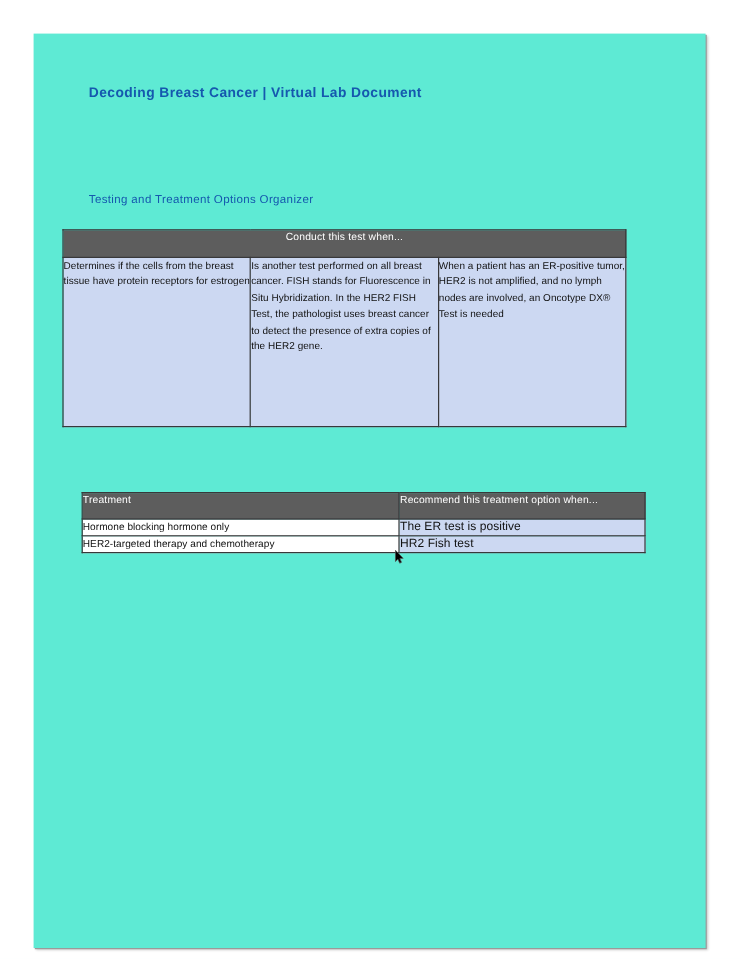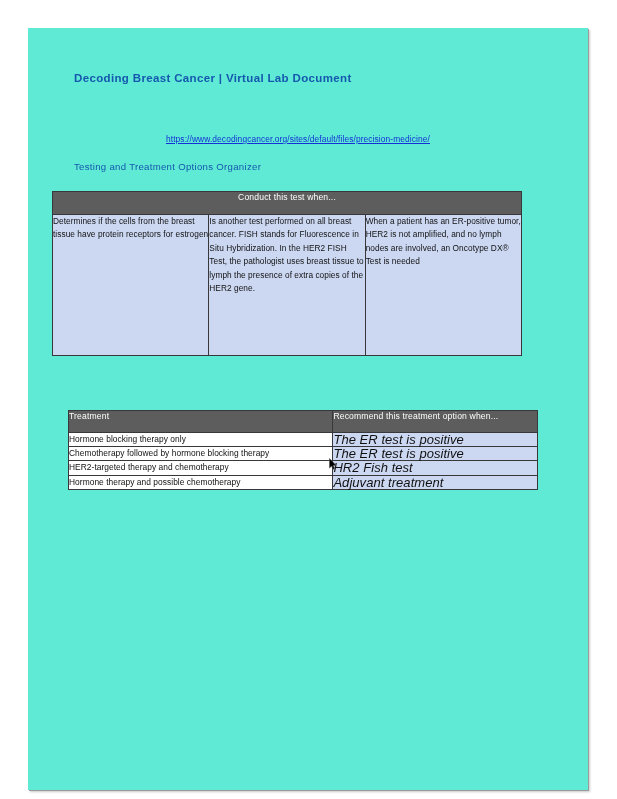--- a/index.html
+++ b/index.html
@@ -135,81 +135,71 @@
     background: #ffffff;
     color: #111111;
     font-size: 8.4px;
     line-height: 13.2px;
     padding: 5px 5px 5px 6px;
     letter-spacing: 0.05px;
   }
   .t2-right {
     background: #ccd8f2;
     color: #111111;
-    font-size: 13px;
+    font-size: 10px;
     line-height: 13.2px;
     padding: 5px 5px 5px 6px;
     letter-spacing: 0.05px;
-    font-style: italic;
   }
   .cursor {
     position: absolute;
     left: 301px;
     top: 430px;
     width: 8px;
     height: 12px;
     pointer-events: none;
   }
 </style>
 </head>
 <body>
 
 <div id="viewer">
   <div id="page">
 
     <div class="doc-title">Decoding Breast Cancer | Virtual Lab Document</div>
 
-    <a class="doc-link" href="#">https://www.decodingcancer.org/sites/default/files/precision-medicine/</a>
 
     <div class="doc-subtitle">Testing and Treatment Options Organizer</div>
 
     <table class="table1">
       <tbody>
         <tr>
           <th class="t1-banner" colspan="3">Conduct this test when...</th>
         </tr>
         <tr>
           <td class="t1-body">Determines if the cells from the breast tissue have protein receptors for estrogen</td>
-          <td class="t1-body">Is another test performed on all breast cancer. FISH stands for Fluorescence in Situ Hybridization. In the HER2 FISH Test, the pathologist uses breast tissue to lymph the presence of extra copies of the HER2 gene.</td>
+          <td class="t1-body">Is another test performed on all breast cancer. FISH stands for Fluorescence in Situ Hybridization. In the HER2 FISH Test, the pathologist uses breast cancer to detect the presence of extra copies of the HER2 gene.</td>
           <td class="t1-body">When a patient has an ER-positive tumor, HER2 is not amplified, and no lymph nodes are involved, an Oncotype DX® Test is needed</td>
         </tr>
       </tbody>
     </table>
 
     <table class="table2">
       <tbody>
         <tr>
           <th class="t2-head" style="width:56.4%">Treatment</th>
           <th class="t2-head" style="width:43.6%">Recommend this treatment option when...</th>
         </tr>
         <tr>
-          <td class="t2-left">Hormone blocking therapy only</td>
-          <td class="t2-right">The ER test is positive</td>
-        </tr>
-        <tr>
-          <td class="t2-left">Chemotherapy followed by hormone blocking therapy</td>
+          <td class="t2-left">Hormone blocking hormone only</td>
           <td class="t2-right">The ER test is positive</td>
         </tr>
         <tr>
           <td class="t2-left">HER2-targeted therapy and chemotherapy</td>
           <td class="t2-right">HR2 Fish test</td>
-        </tr>
-        <tr>
-          <td class="t2-left">Hormone therapy and possible chemotherapy</td>
-          <td class="t2-right">Adjuvant treatment</td>
         </tr>
       </tbody>
     </table>
 
     <svg class="cursor" viewBox="0 0 8 12">
       <path d="M0.5 0.5 L0.5 10 L2.6 8 L4.1 11.3 L5.6 10.6 L4.2 7.5 L7 7.3 Z" fill="#000000" stroke="#555555" stroke-width="0.6"></path>
     </svg>
 
   </div>
 </div>

